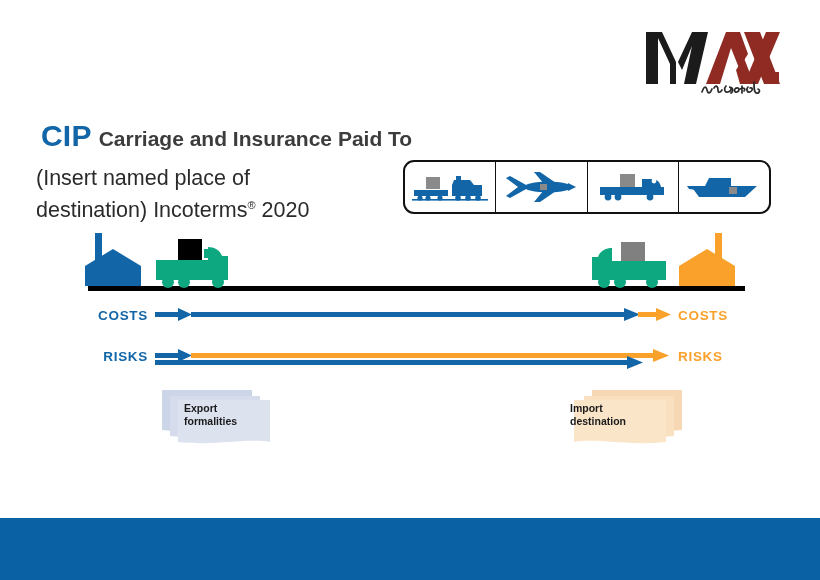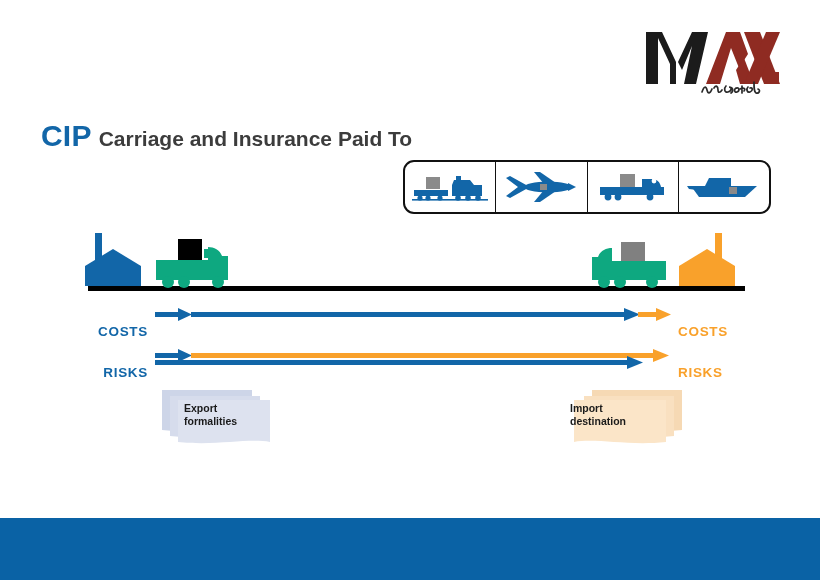--- a/index.html
+++ b/index.html
@@ -116,21 +116,21 @@
     left: 0;
     width: 820px;
     height: 24px;
   }
   #row-costs     { top: 304px; }
   #row-risks     { top: 328px; margin-top: 17px; }
   #row-insurance { top: 352px; }
 
   .flow-label {
     position: absolute;
-    top: 19px;
+    top: 3px;
     font-size: 13.5px;
     font-weight: bold;
     letter-spacing: 0.7px;
     line-height: 17px;
     white-space: nowrap;
   }
   .flow-label.left  { right: auto; text-align: right; }
   .flow-label.right { text-align: left; }
   .lbl-blue   { color: #1266A8; }
   .lbl-orange { color: #F9A12B; }
@@ -206,20 +206,25 @@
       </g>
     </svg>
     <span class="logo-alt">MAX</span>
     <span class="logo-alt">The Best</span>
   </div>
 
   <div id="title-line">
     <span id="code-abbr">CIP</span><span id="code-name">Carriage and Insurance Paid To</span>
   </div>
 
+  <div id="subtitle">
+    <span>(Insert named place of</span><br>
+    <span>destination) Incoterms</span><span class="reg">®</span>
+    <span>2020</span>
+  </div>
 
   <div id="modes-box">
 
     <div class="mode-cell">
       <svg width="76" height="30" viewBox="0 0 76 30">
         <rect x="14" y="5" width="14" height="12" fill="#8A8A8A"></rect>
         <path d="M2,18 L36,18 L36,24 L2,24 Z" fill="#1266A8"></path>
         <circle cx="8" cy="26" r="2.6" fill="#1266A8"></circle>
         <circle cx="16" cy="26" r="2.6" fill="#1266A8"></circle>
         <circle cx="28" cy="26" r="2.6" fill="#1266A8"></circle>

